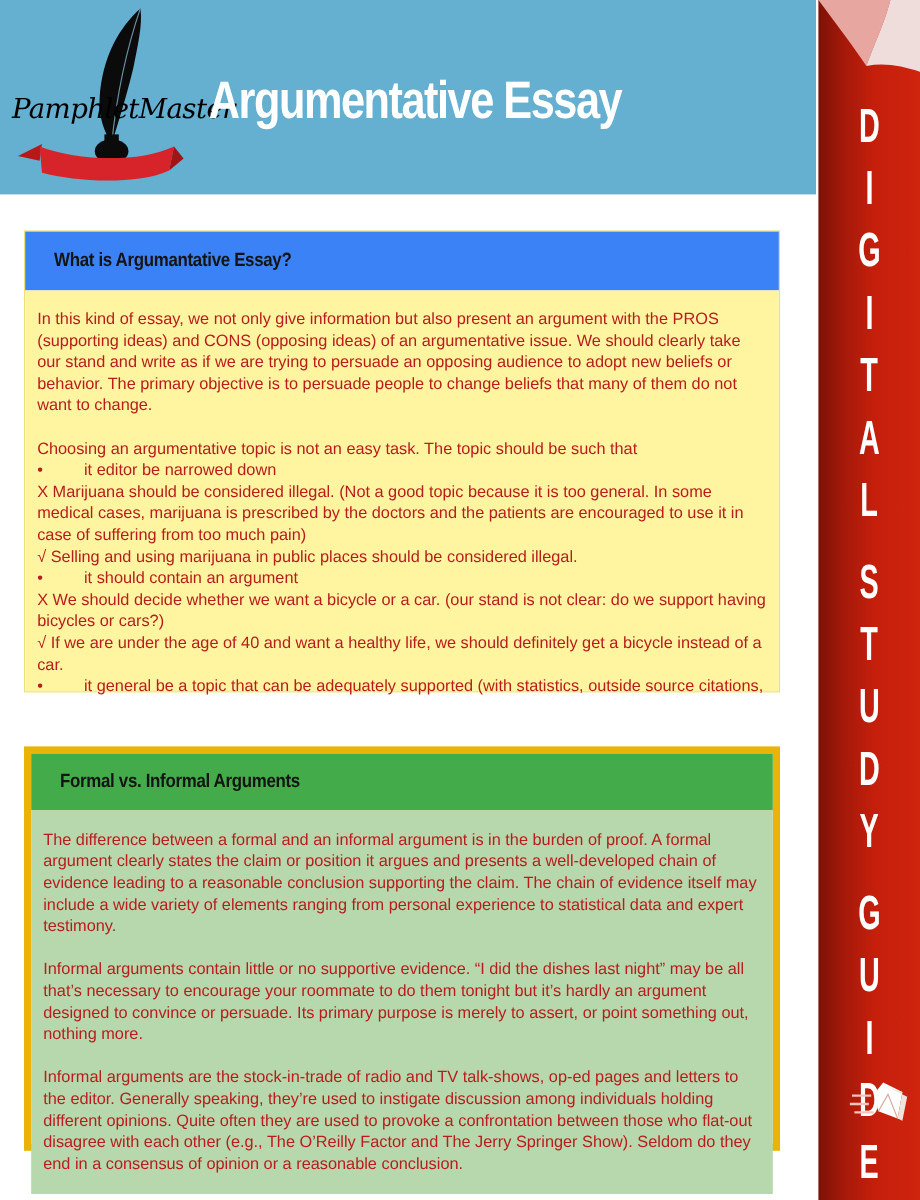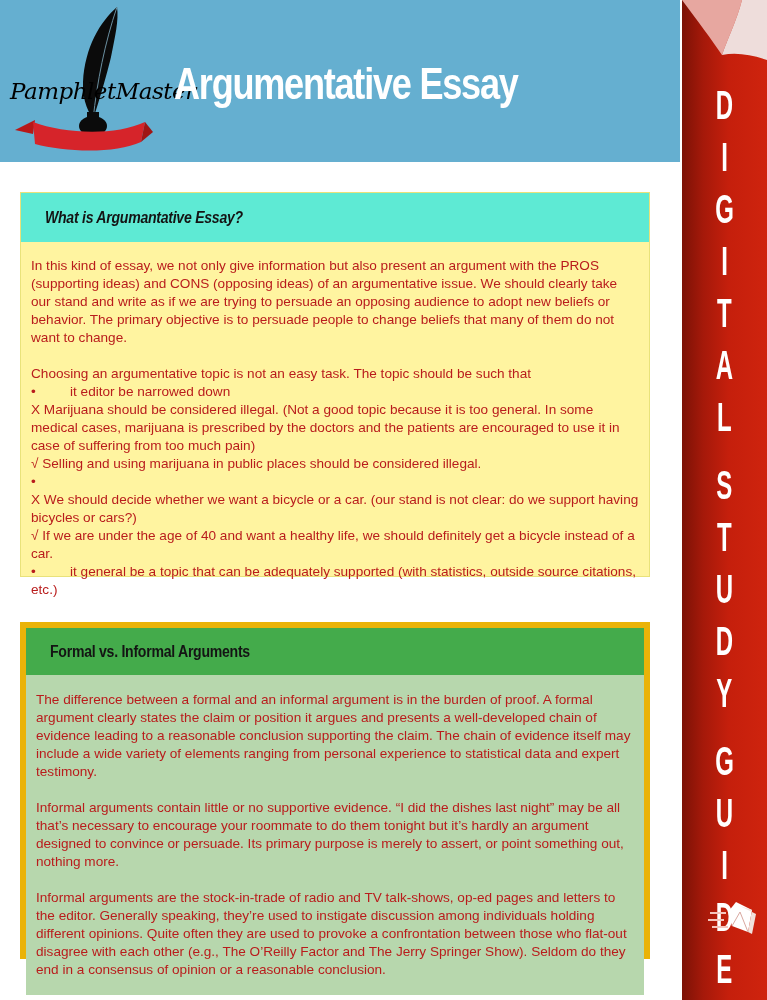--- a/index.html
+++ b/index.html
@@ -44,21 +44,21 @@
     .book-icon { position: absolute; left: 708px; top: 898px; width: 56px; height: 40px; }
 
     .box {
       position: absolute; left: 20px; width: 630px;
     }
     .box-yellow { top: 192px; height: 385px; border: 1px solid #e9e27a; }
     .box-green { top: 622px; height: 337px; border: 6px solid #eab308; }
     .box-head {
       height: 49px; padding-left: 24px; display: flex; align-items: center;
     }
-    .box-yellow .box-head { background: #5eead4; font-style: italic; }
+    .box-yellow .box-head { background: #3b82f6; }
     .box-green .box-head { background: #44ab4b; height: 47px; }
     .box-title {
       font-family: "Liberation Sans", sans-serif; font-weight: bold;
       font-size: 16px; color: #141414; letter-spacing: -0.3px;
       transform: scaleX(0.88); transform-origin: left center; white-space: nowrap;
     }
     .box-body { padding: 15px 10px 0 10px; color: #b91c1c; font-size: 13.6px; line-height: 18px; }
     .box-yellow .box-body { background: #fff4a0; height: 334px; }
     .box-green .box-body { background: #b7d7ad; height: 320px; padding-top: 16px; }
     .para { margin-bottom: 18px; }
@@ -129,28 +129,28 @@
     <div class="para">In this kind of essay, we not only give information but also present an argument with the PROS (supporting ideas) and CONS (opposing ideas) of an argumentative issue. We should clearly take our stand and write as if we are trying to persuade an opposing audience to adopt new beliefs or behavior. The primary objective is to persuade people to change beliefs that many of them do not want to change.</div>
     <div class="line">Choosing an argumentative topic is not an easy task. The topic should be such that</div>
     <div class="bullet-line">
       <span class="bullet">•</span>
       <span>it editor be narrowed down</span>
     </div>
     <div class="line">X Marijuana should be considered illegal. (Not a good topic because it is too general. In some medical cases, marijuana is prescribed by the doctors and the patients are encouraged to use it in case of suffering from too much pain)</div>
     <div class="line">√ Selling and using marijuana in public places should be considered illegal.</div>
     <div class="bullet-line">
       <span class="bullet">•</span>
+      <span>it should contain an argument</span>
     </div>
     <div class="line">X We should decide whether we want a bicycle or a car. (our stand is not clear: do we support having bicycles or cars?)</div>
     <div class="line">√ If we are under the age of 40 and want a healthy life, we should definitely get a bicycle instead of a car.</div>
     <div class="bullet-line">
       <span class="bullet">•</span>
       <span>it general be a topic that can be adequately supported (with statistics, outside source citations,</span>
     </div>
-    <div class="line">etc.)</div>
   </div>
 </div>
 
 <div class="box box-green">
   <div class="box-head">
     <div class="box-title">Formal vs. Informal Arguments</div>
   </div>
   <div class="box-body">
     <div class="para">The difference between a formal and an informal argument is in the burden of proof. A formal argument clearly states the claim or position it argues and presents a well-developed chain of evidence leading to a reasonable conclusion supporting the claim. The chain of evidence itself may include a wide variety of elements ranging from personal experience to statistical data and expert testimony.</div>
     <div class="para">Informal arguments contain little or no supportive evidence. “I did the dishes last night” may be all that’s necessary to encourage your roommate to do them tonight but it’s hardly an argument designed to convince or persuade. Its primary purpose is merely to assert, or point something out, nothing more.</div>

